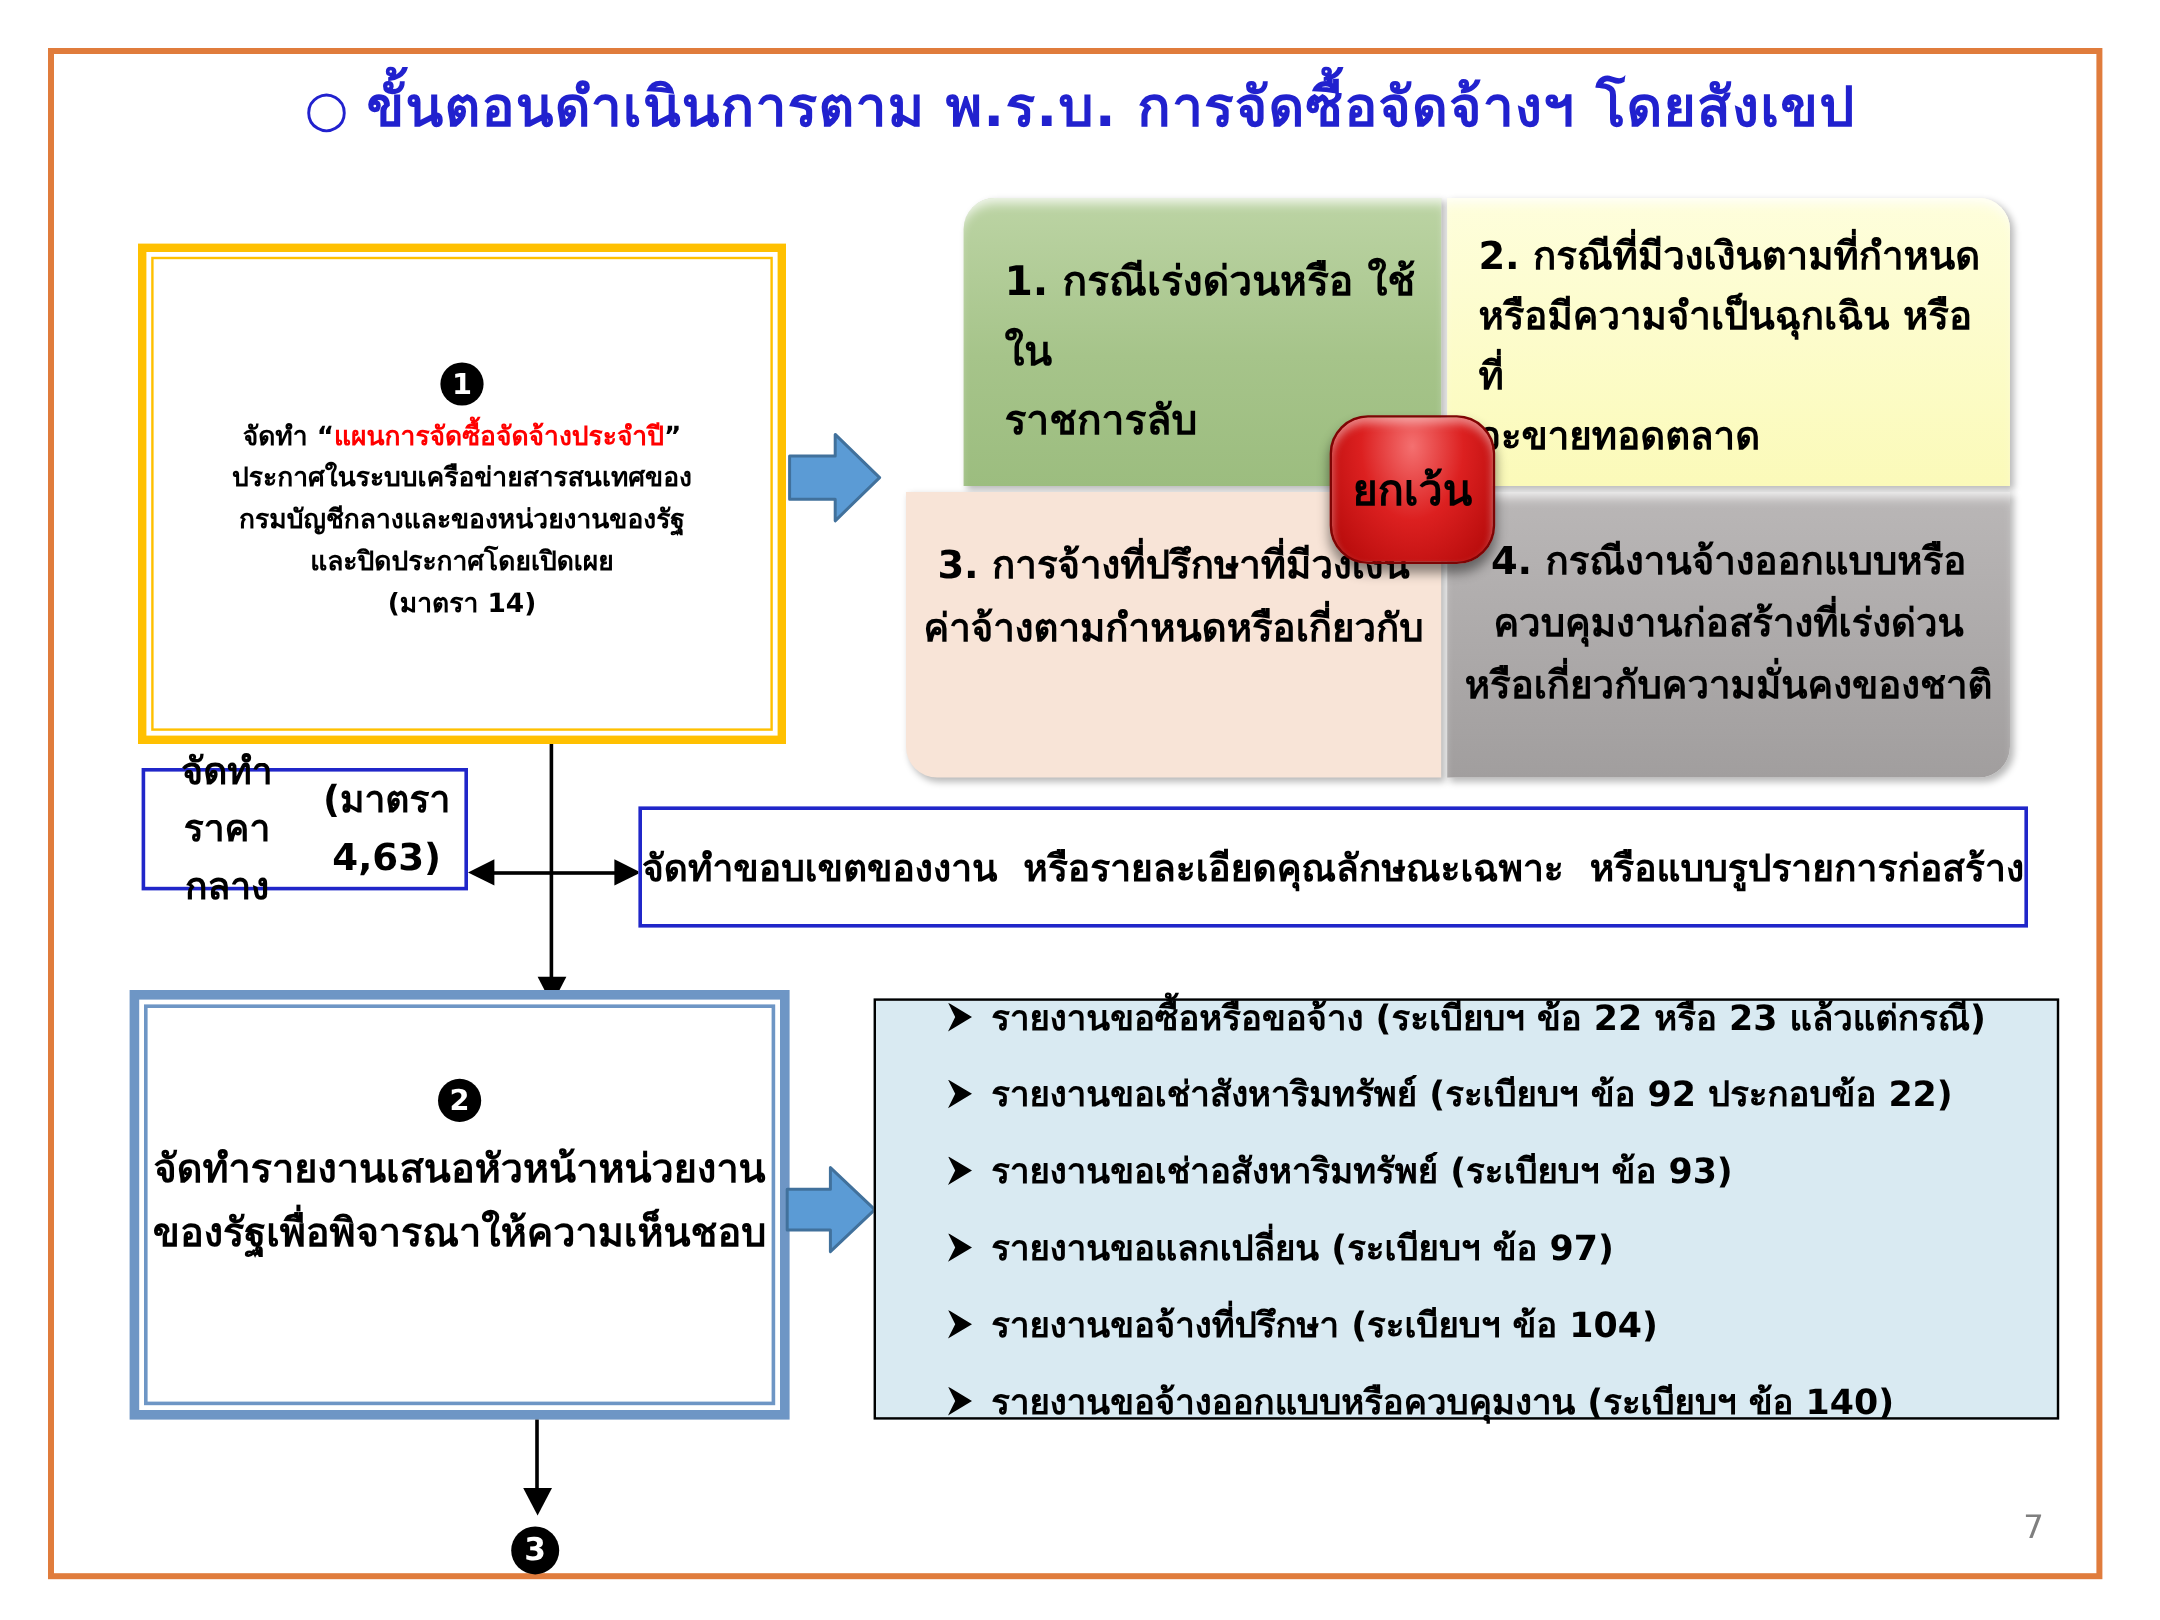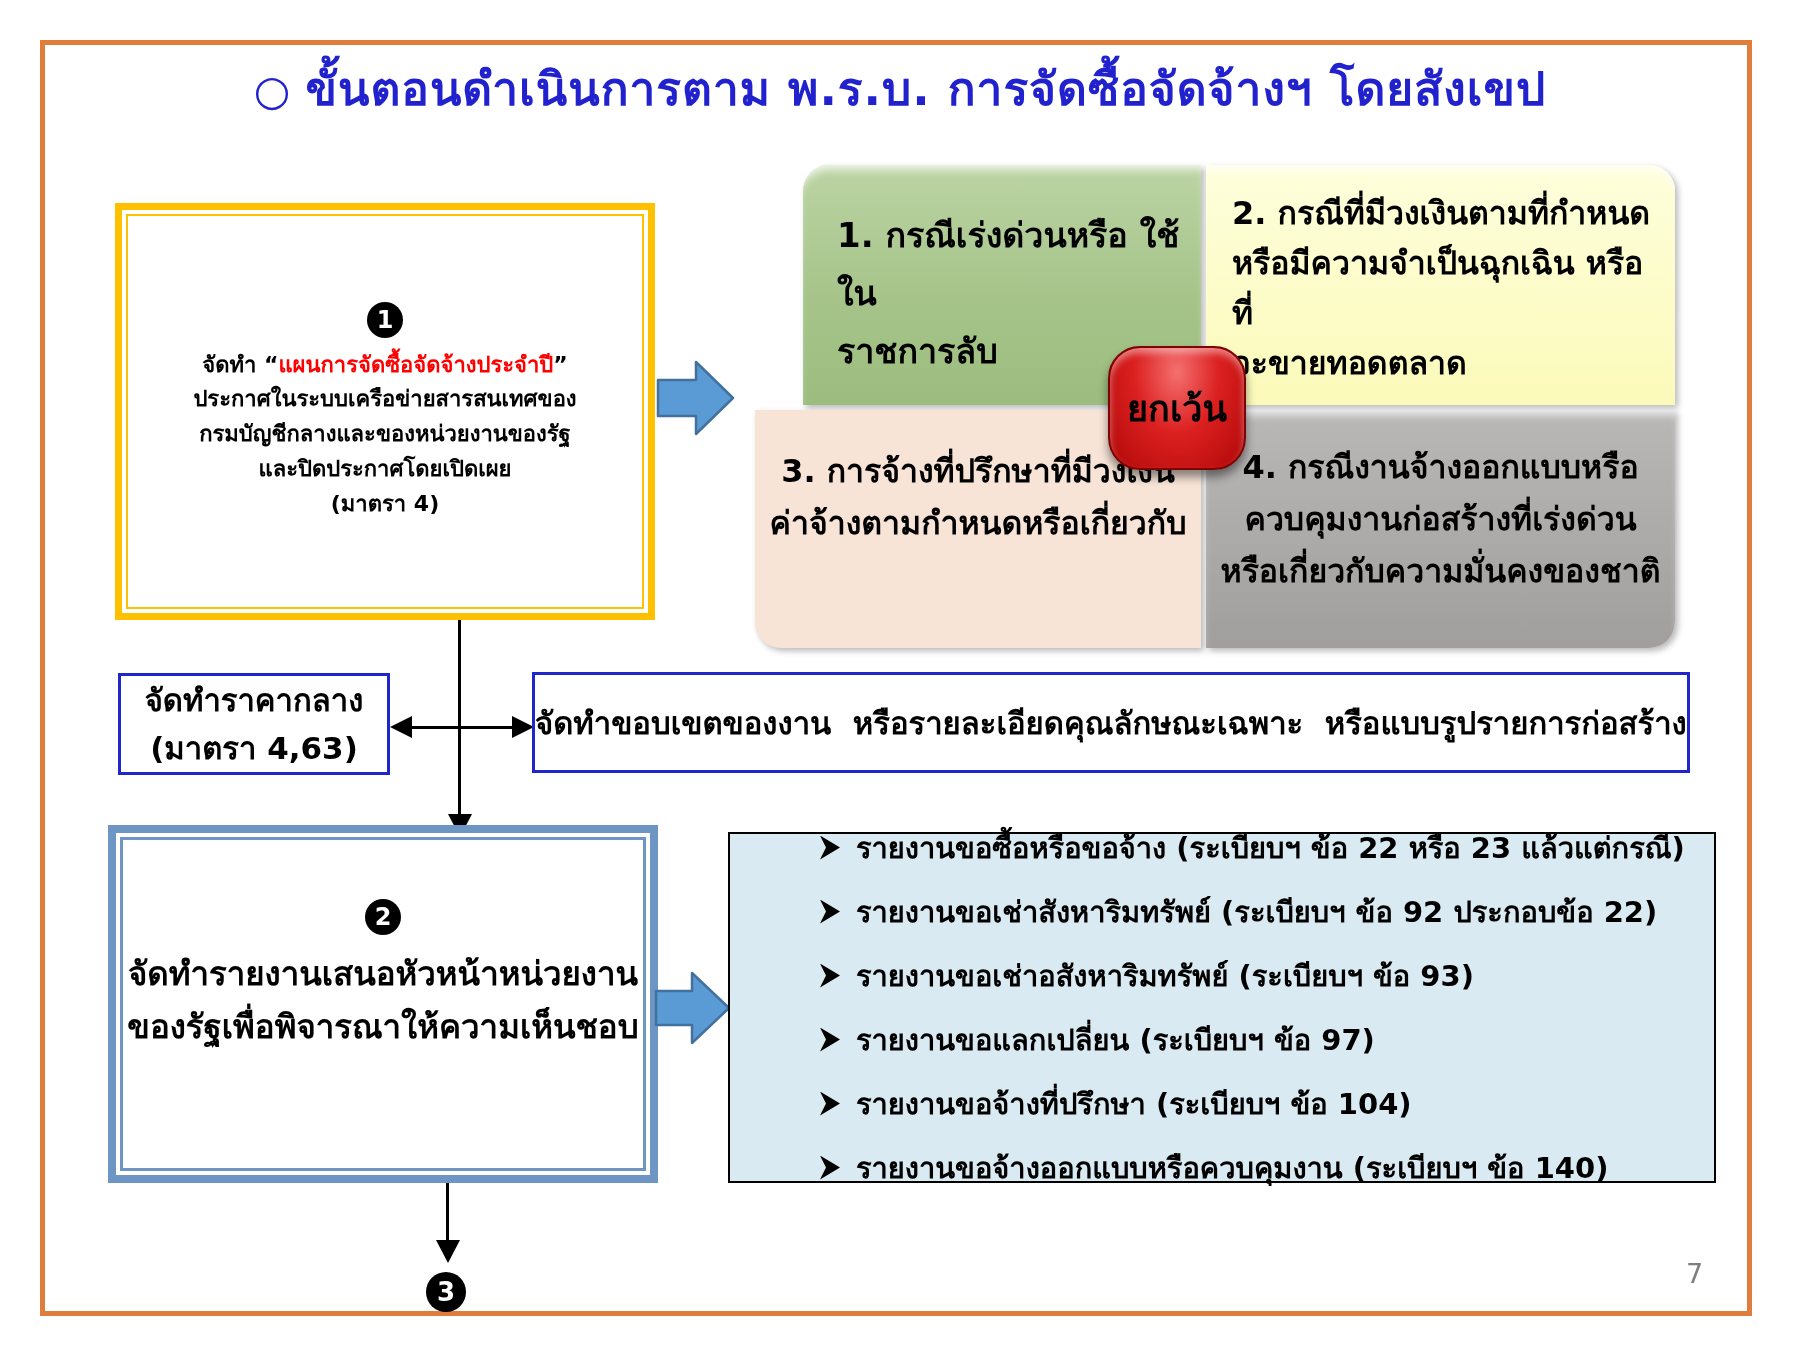--- a/index.html
+++ b/index.html
@@ -60,42 +60,42 @@
               border-left:12px solid transparent; border-right:12px solid transparent;
               border-top:23px solid #000; }
   .tri-left { position:absolute; width:0; height:0;
               border-top:11px solid transparent; border-bottom:11px solid transparent;
               border-right:22px solid #000; }
   .tri-right { position:absolute; width:0; height:0;
               border-top:11px solid transparent; border-bottom:11px solid transparent;
               border-left:22px solid #000; }
 
   
-  .pricing { position:absolute; left:118px; top:673px; width:272px; height:102px;
+  .pricing { position:absolute; left:118px; top:640px; width:272px; height:102px;
         border:3px solid #2026C9; box-sizing:border-box; background:#fff;
-        display:flex; flex-direction:column; align-items:center; justify-content:center;
+        display:flex; align-items:center; justify-content:center;
         font-size:31px; font-weight:bold; line-height:1.55; text-align:center; }
   .scope { position:absolute; left:532px; top:672px; width:1158px; height:101px;
         border:3px solid #2026C9; box-sizing:border-box; background:#fff;
         display:flex; align-items:center; justify-content:flex-start;
         font-size:31px; font-weight:bold; white-space:pre-wrap; }
 
   
   .box2 { position:absolute; left:108px; top:825px; width:550px; height:358px;
         border:8px solid #6E96C5; box-sizing:border-box; background:#fff; }
   .box2-inner { position:absolute; inset:4px; border:3px solid #6E96C5;
         display:flex; flex-direction:column; align-items:center; justify-content:center;
         gap:12px; text-align:center; padding-bottom:56px; }
   .b2text { font-size:33px; font-weight:bold; line-height:1.62; }
 
   
   .reports { position:absolute; left:728px; top:832px; width:988px; height:351px;
         background:#D9EAF2; border:2px solid #000; box-sizing:border-box;
         display:flex; flex-direction:column; justify-content:center; gap:18px;
-        padding-left:90px; }
+        padding-left:60px; }
   .rrow { display:flex; align-items:center; gap:16px; font-size:29px; font-weight:bold; }
   .rbullet { width:20px; height:24px; background:#000; flex:0 0 auto;
         clip-path:polygon(0 0, 100% 50%, 0 100%, 30% 50%); }
 
   .badge3 { position:absolute; left:426px; top:1272px; width:40px; height:40px; font-size:26px; }
   .pagenum { position:absolute; left:1686px; top:1258px; font-size:27px; color:#7F7F7F; }
 </style>
 </head>
 <body>
 
@@ -107,21 +107,21 @@
   </div>
 
   <div class="box1">
     <div class="box1-inner">
       <div class="badge sm">1</div>
       <div class="b1text">
         <div><span>จัดทำ “</span><span class="redtxt">แผนการจัดซื้อจัดจ้างประจำปี</span><span>”</span></div>
         <div>ประกาศในระบบเครือข่ายสารสนเทศของ</div>
         <div>กรมบัญชีกลางและของหน่วยงานของรัฐ</div>
         <div>และปิดประกาศโดยเปิดเผย</div>
-        <div>(มาตรา 4)</div>
+        <div>(มาตรา 14)</div>
       </div>
     </div>
   </div>
 
   <svg class="barrow" style="left:656px; top:356px;" width="80" height="84" viewBox="0 0 80 84">
     <polygon points="2,24 40,24 40,6 77,42 40,78 40,60 2,60" fill="#5B9BD5" stroke="#41719C" stroke-width="2.5" stroke-linejoin="round"></polygon>
   </svg>
 
   <div class="quad">
     <div class="q q1">

